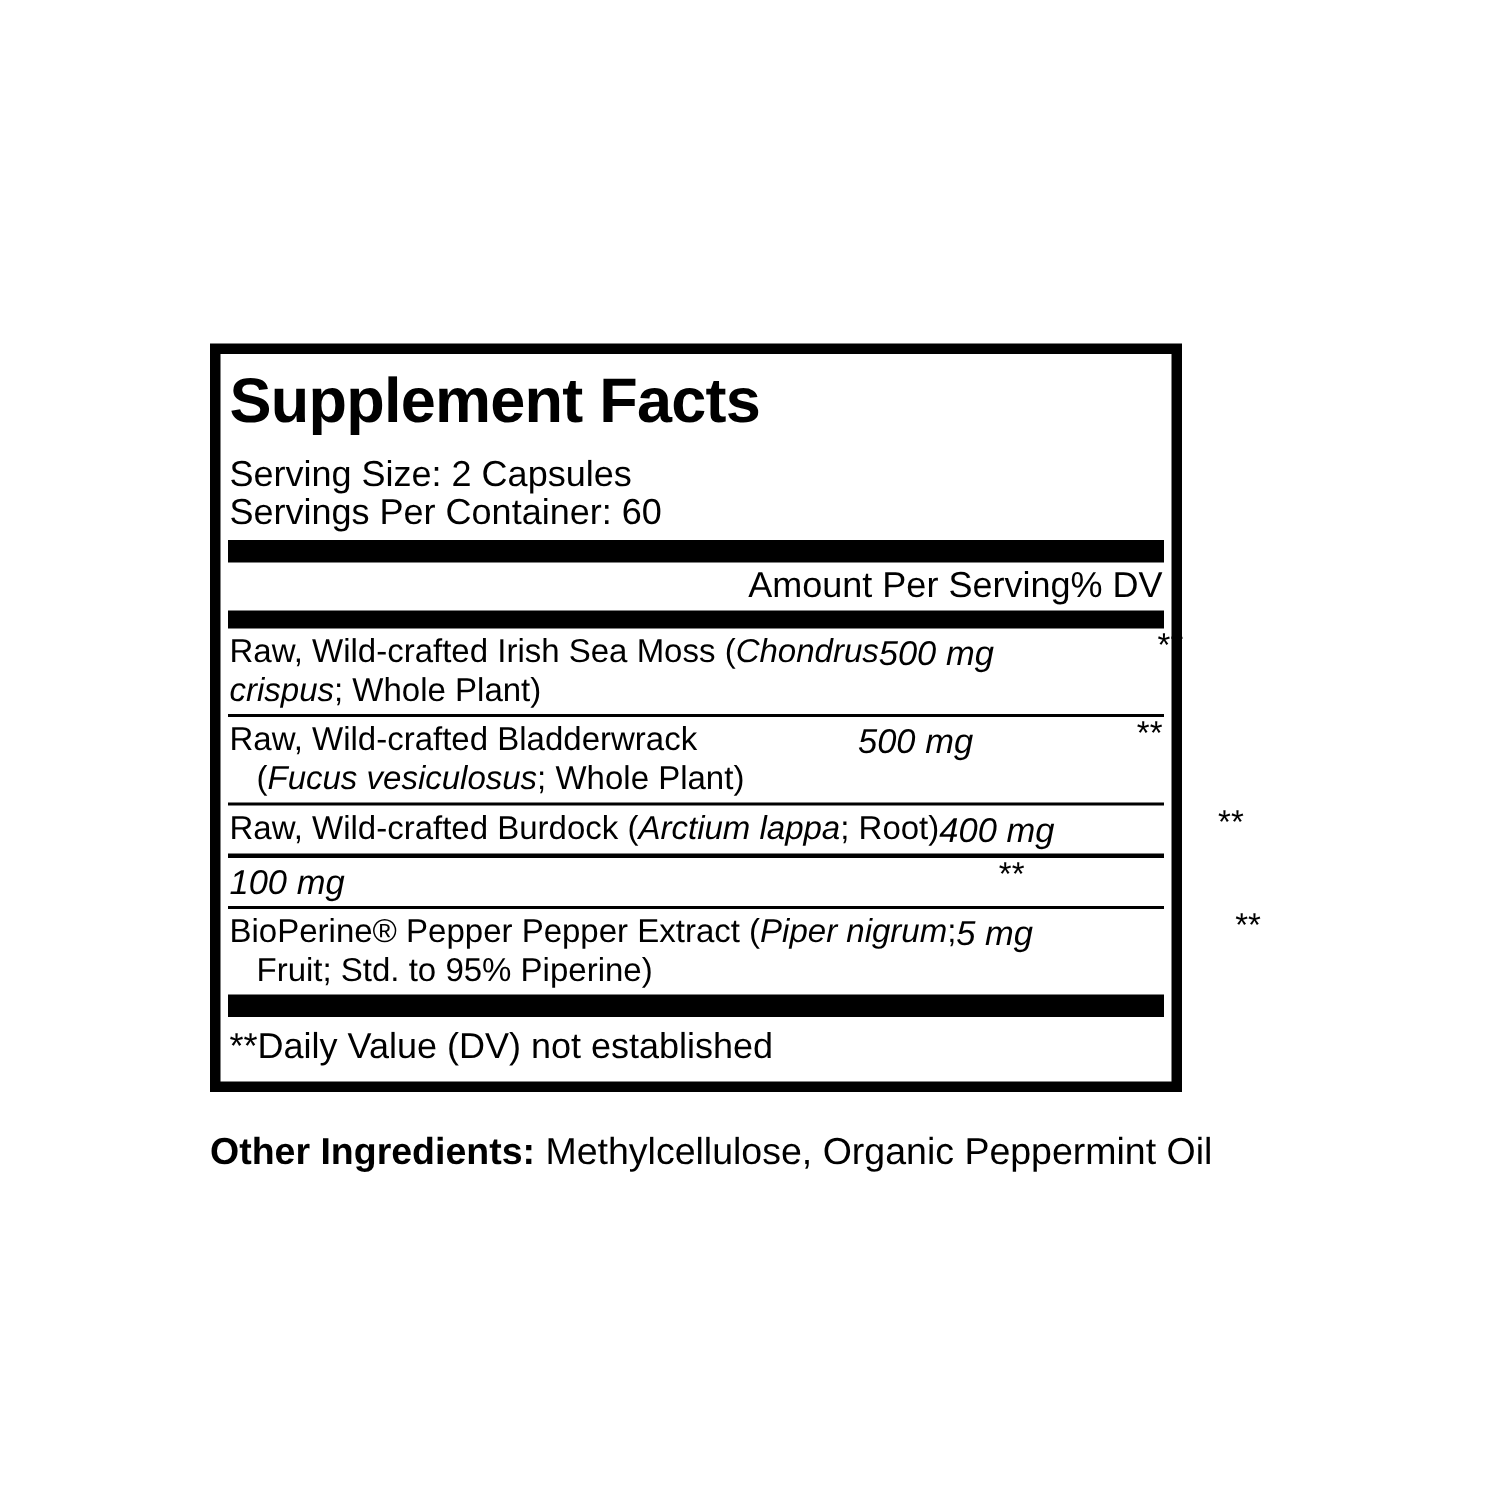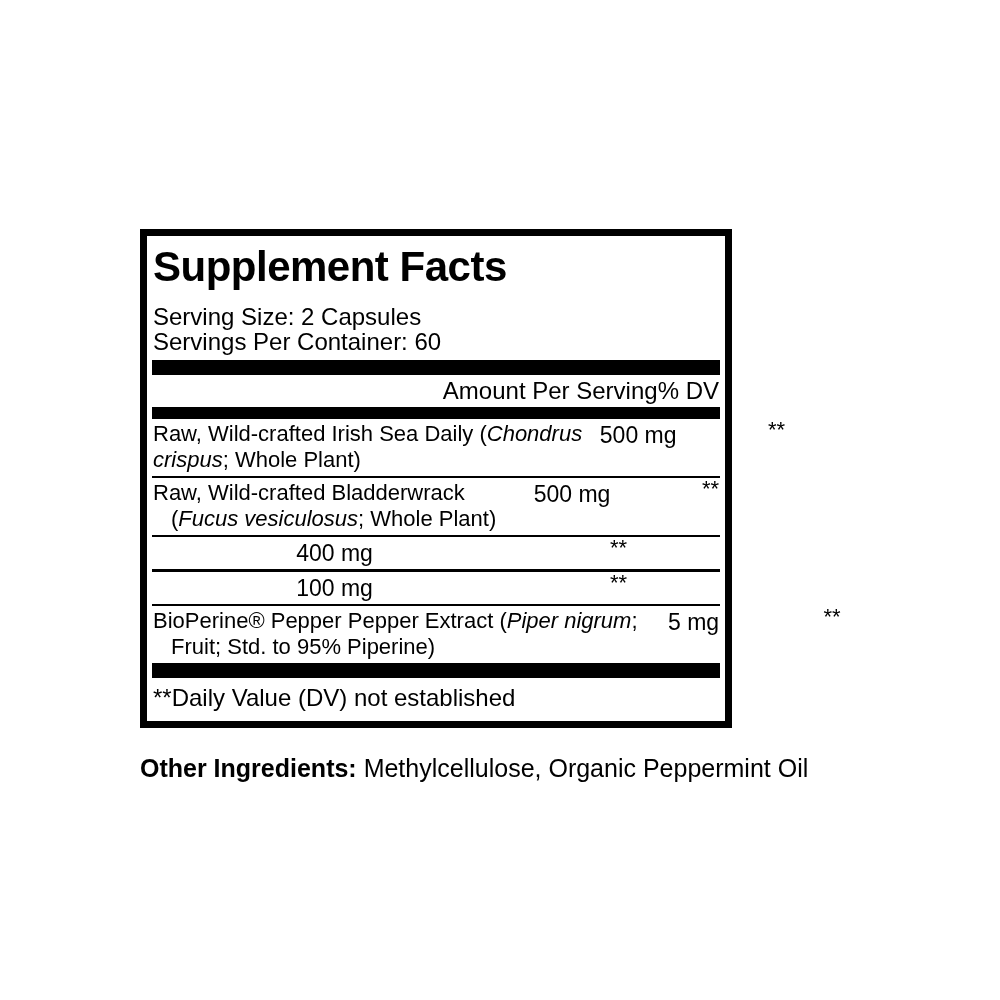--- a/index.html
+++ b/index.html
@@ -11,21 +11,21 @@
     width: 1000px;
     height: 1000px;
     position: relative;
     font-family: "Liberation Sans", sans-serif;
     color: #000000;
   }
   .panel {
     position: absolute;
     left: 140px;
     top: 229px;
-    width: 592px;
+    width: 648px;
     box-sizing: border-box;
     border: 7px solid #000000;
     background: #ffffff;
     padding: 8px 5px 0 5px;
   }
   .panel-title {
     font-size: 42px;
     line-height: 46px;
     font-weight: bold;
     letter-spacing: -0.5px;
@@ -57,25 +57,26 @@
     padding: 2px 0 3px 1px;
     border-bottom: 2px solid #000000;
   }
   .row.sep-thick { border-bottom-width: 3px; }
   .row.sep-none  { border-bottom: none; }
   .row .name { font-size: 22px; line-height: 26px; }
   .row .name .line { white-space: nowrap; }
   .row .name .line.indent { padding-left: 18px; }
   .row .name .it { font-style: italic; }
   .row .amount {
-    text-align: center;
+    text-align: left;
     font-size: 23px;
     line-height: 26px;
     padding-top: 1px;
     white-space: nowrap;
+    font-style: italic;
   }
   .row .dv {
     text-align: right;
     font-size: 22px;
     line-height: 14px;
     padding-top: 2px;
     padding-right: 1px;
   }
   .footnote {
     font-size: 24px;
@@ -106,35 +107,38 @@
   <div class="col-header">
     <span>Amount Per Serving</span>
     <span>% DV</span>
   </div>
 
   <div class="bar bar-thin-mid"></div>
 
   <div id="rows">
       <div class="row sep-thin">
         <div class="name">
-          <div class="line"><span>Raw, Wild-crafted Irish Sea Daily (</span><span class="it">Chondrus</span></div>
+          <div class="line"><span>Raw, Wild-crafted Irish Sea Moss (</span><span class="it">Chondrus</span></div>
           <div class="line"><span class="it">crispus</span><span>; Whole Plant)</span></div>
         </div>
         <div class="amount">500 mg</div>
         <div class="dv">**</div>
       </div>
       <div class="row sep-thin">
         <div class="name">
           <div class="line"><span>Raw, Wild-crafted Bladderwrack</span></div>
           <div class="line indent"><span>(</span><span class="it">Fucus vesiculosus</span><span>; Whole Plant)</span></div>
         </div>
         <div class="amount">500 mg</div>
         <div class="dv">**</div>
       </div>
       <div class="row sep-thick">
+        <div class="name">
+          <div class="line"><span>Raw, Wild-crafted Burdock (</span><span class="it">Arctium lappa</span><span>; Root)</span></div>
+        </div>
         <div class="amount">400 mg</div>
         <div class="dv">**</div>
       </div>
       <div class="row sep-thin">
         <div class="amount">100 mg</div>
         <div class="dv">**</div>
       </div>
       <div class="row sep-none">
         <div class="name">
           <div class="line"><span>BioPerine® Pepper Pepper Extract (</span><span class="it">Piper nigrum</span><span>;</span></div>

